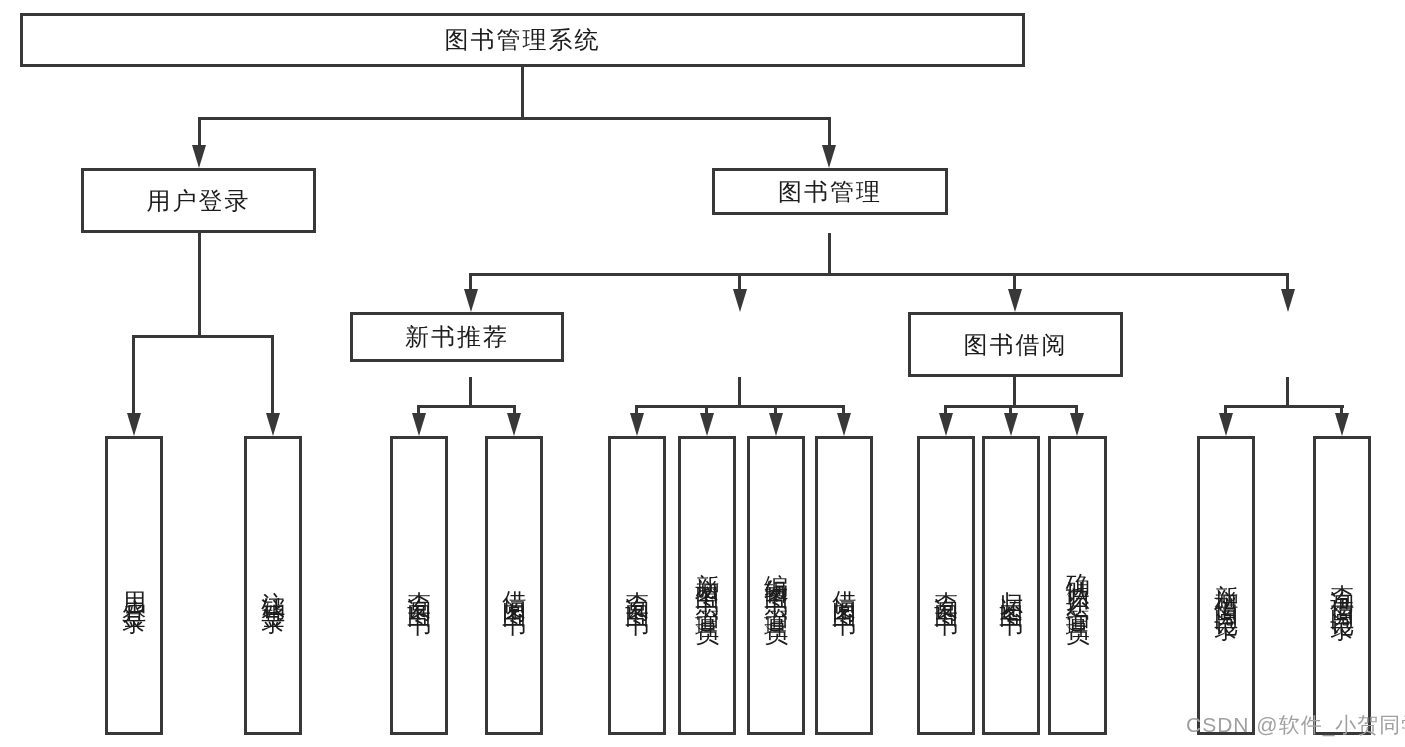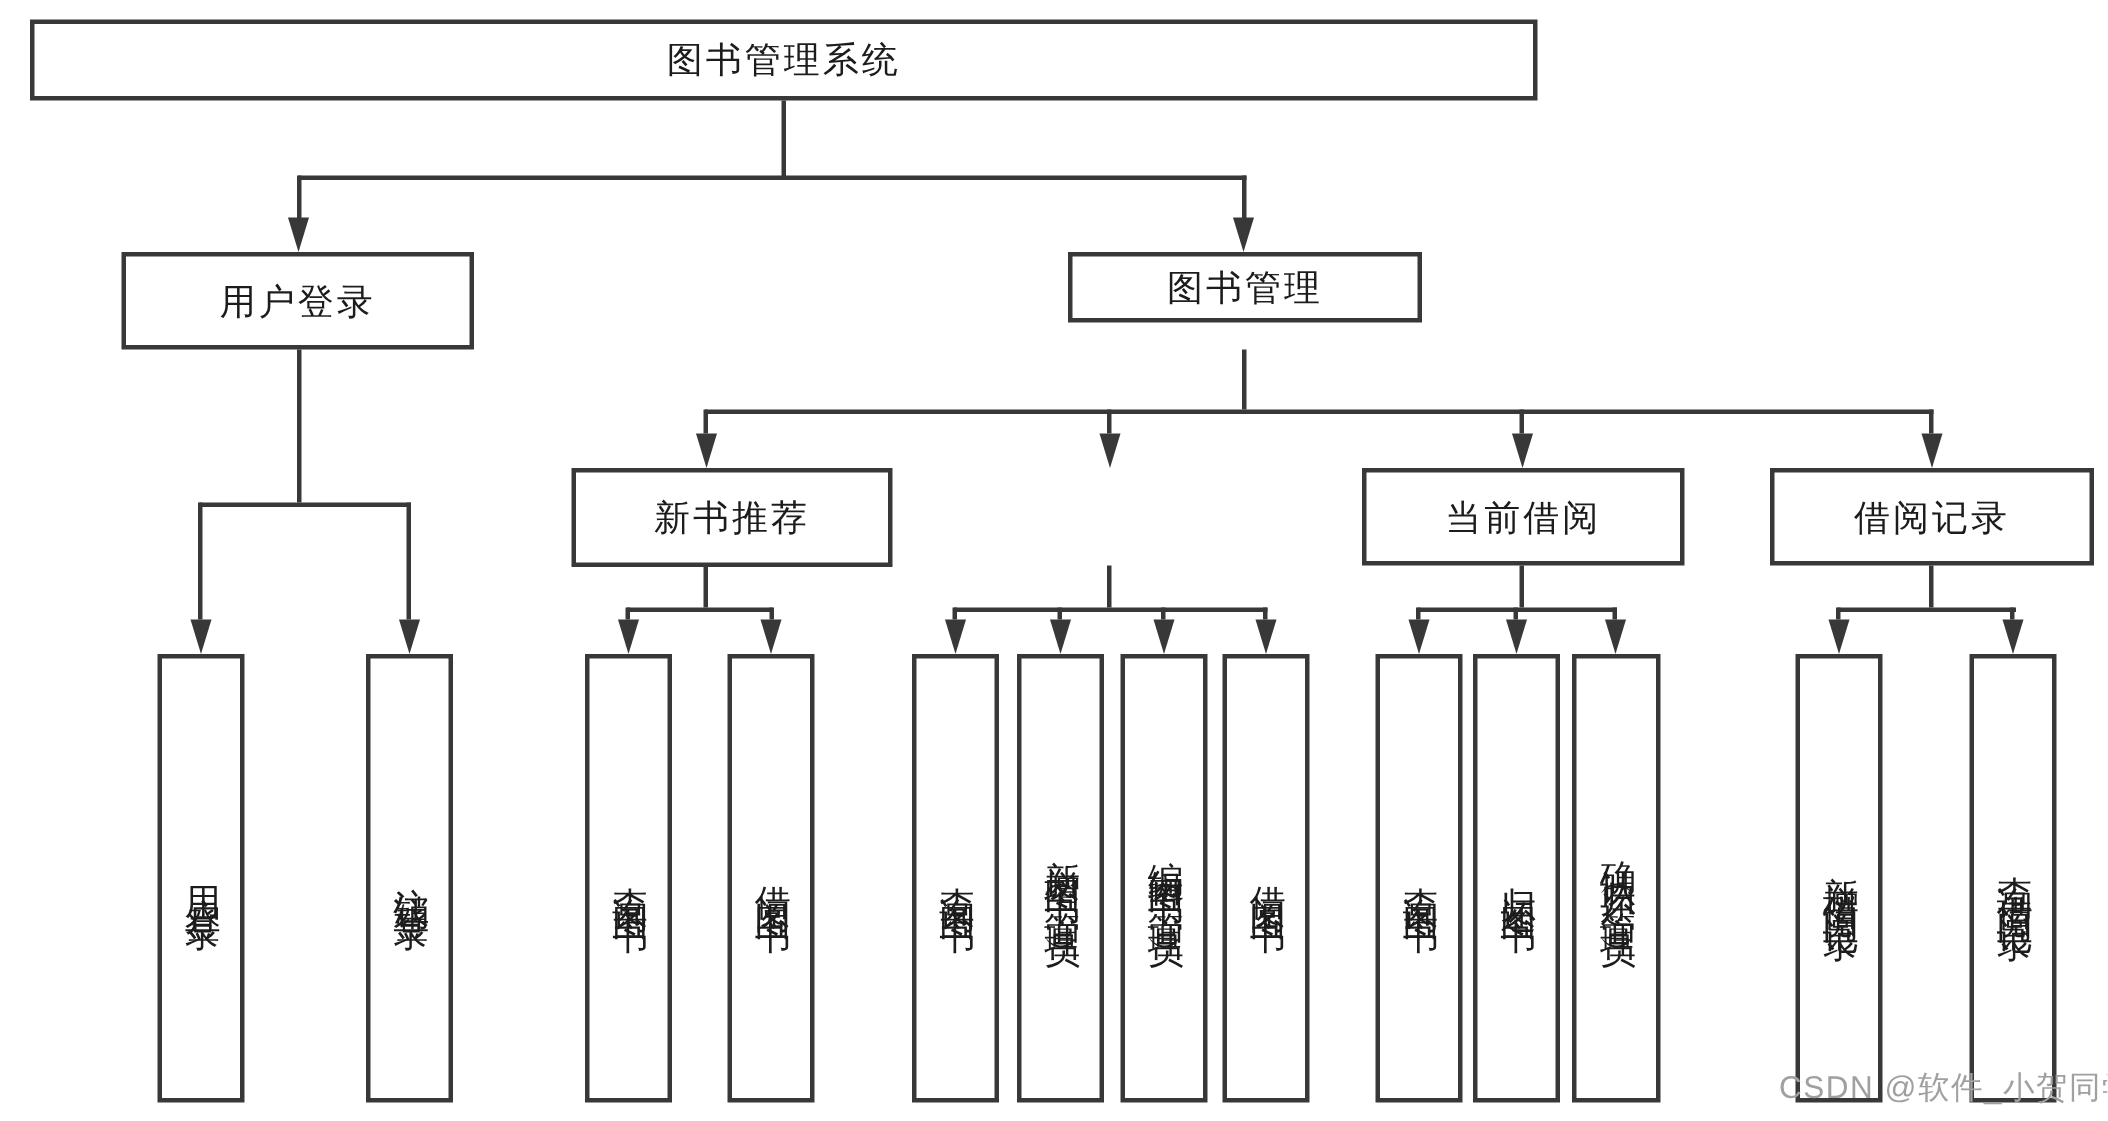--- a/index.html
+++ b/index.html
@@ -61,23 +61,22 @@
 </head>
 <body>
 
 <div class="stage">
 
   <div class="box hbox" style="left:20px;top:13px;width:1005px;height:54px">图书管理系统</div>
 
   <div class="box hbox" style="left:81px;top:168px;width:235px;height:65px">用户登录</div>
   <div class="box hbox" style="left:712px;top:168px;width:236px;height:47px">图书管理</div>
 
-  <div class="box hbox" style="left:381px;top:312px;width:214px;height:66px">新书推荐</div>
-  <div class="box hbox" style="left:908px;top:312px;width:215px;height:65px">当前借阅</div>
-  <div class="box hbox" style="left:1180px;top:312px;width:216px;height:65px">借阅记录</div>
+  <div class="box hbox" style="left:350px;top:312px;width:214px;height:50px">新书推荐</div>
+  <div class="box hbox" style="left:908px;top:312px;width:215px;height:65px">图书借阅</div>
 
   <div class="box vbox" style="left:105px;top:436px;width:58px;height:299px">
     <span class="vtext">用户登录</span>
     </div>
   <div class="box vbox" style="left:244px;top:436px;width:58px;height:299px">
     <span class="vtext">注销登录</span>
     </div>
 
   <div class="box vbox" style="left:390px;top:436px;width:58px;height:299px">
     <span class="vtext">查询图书</span>

